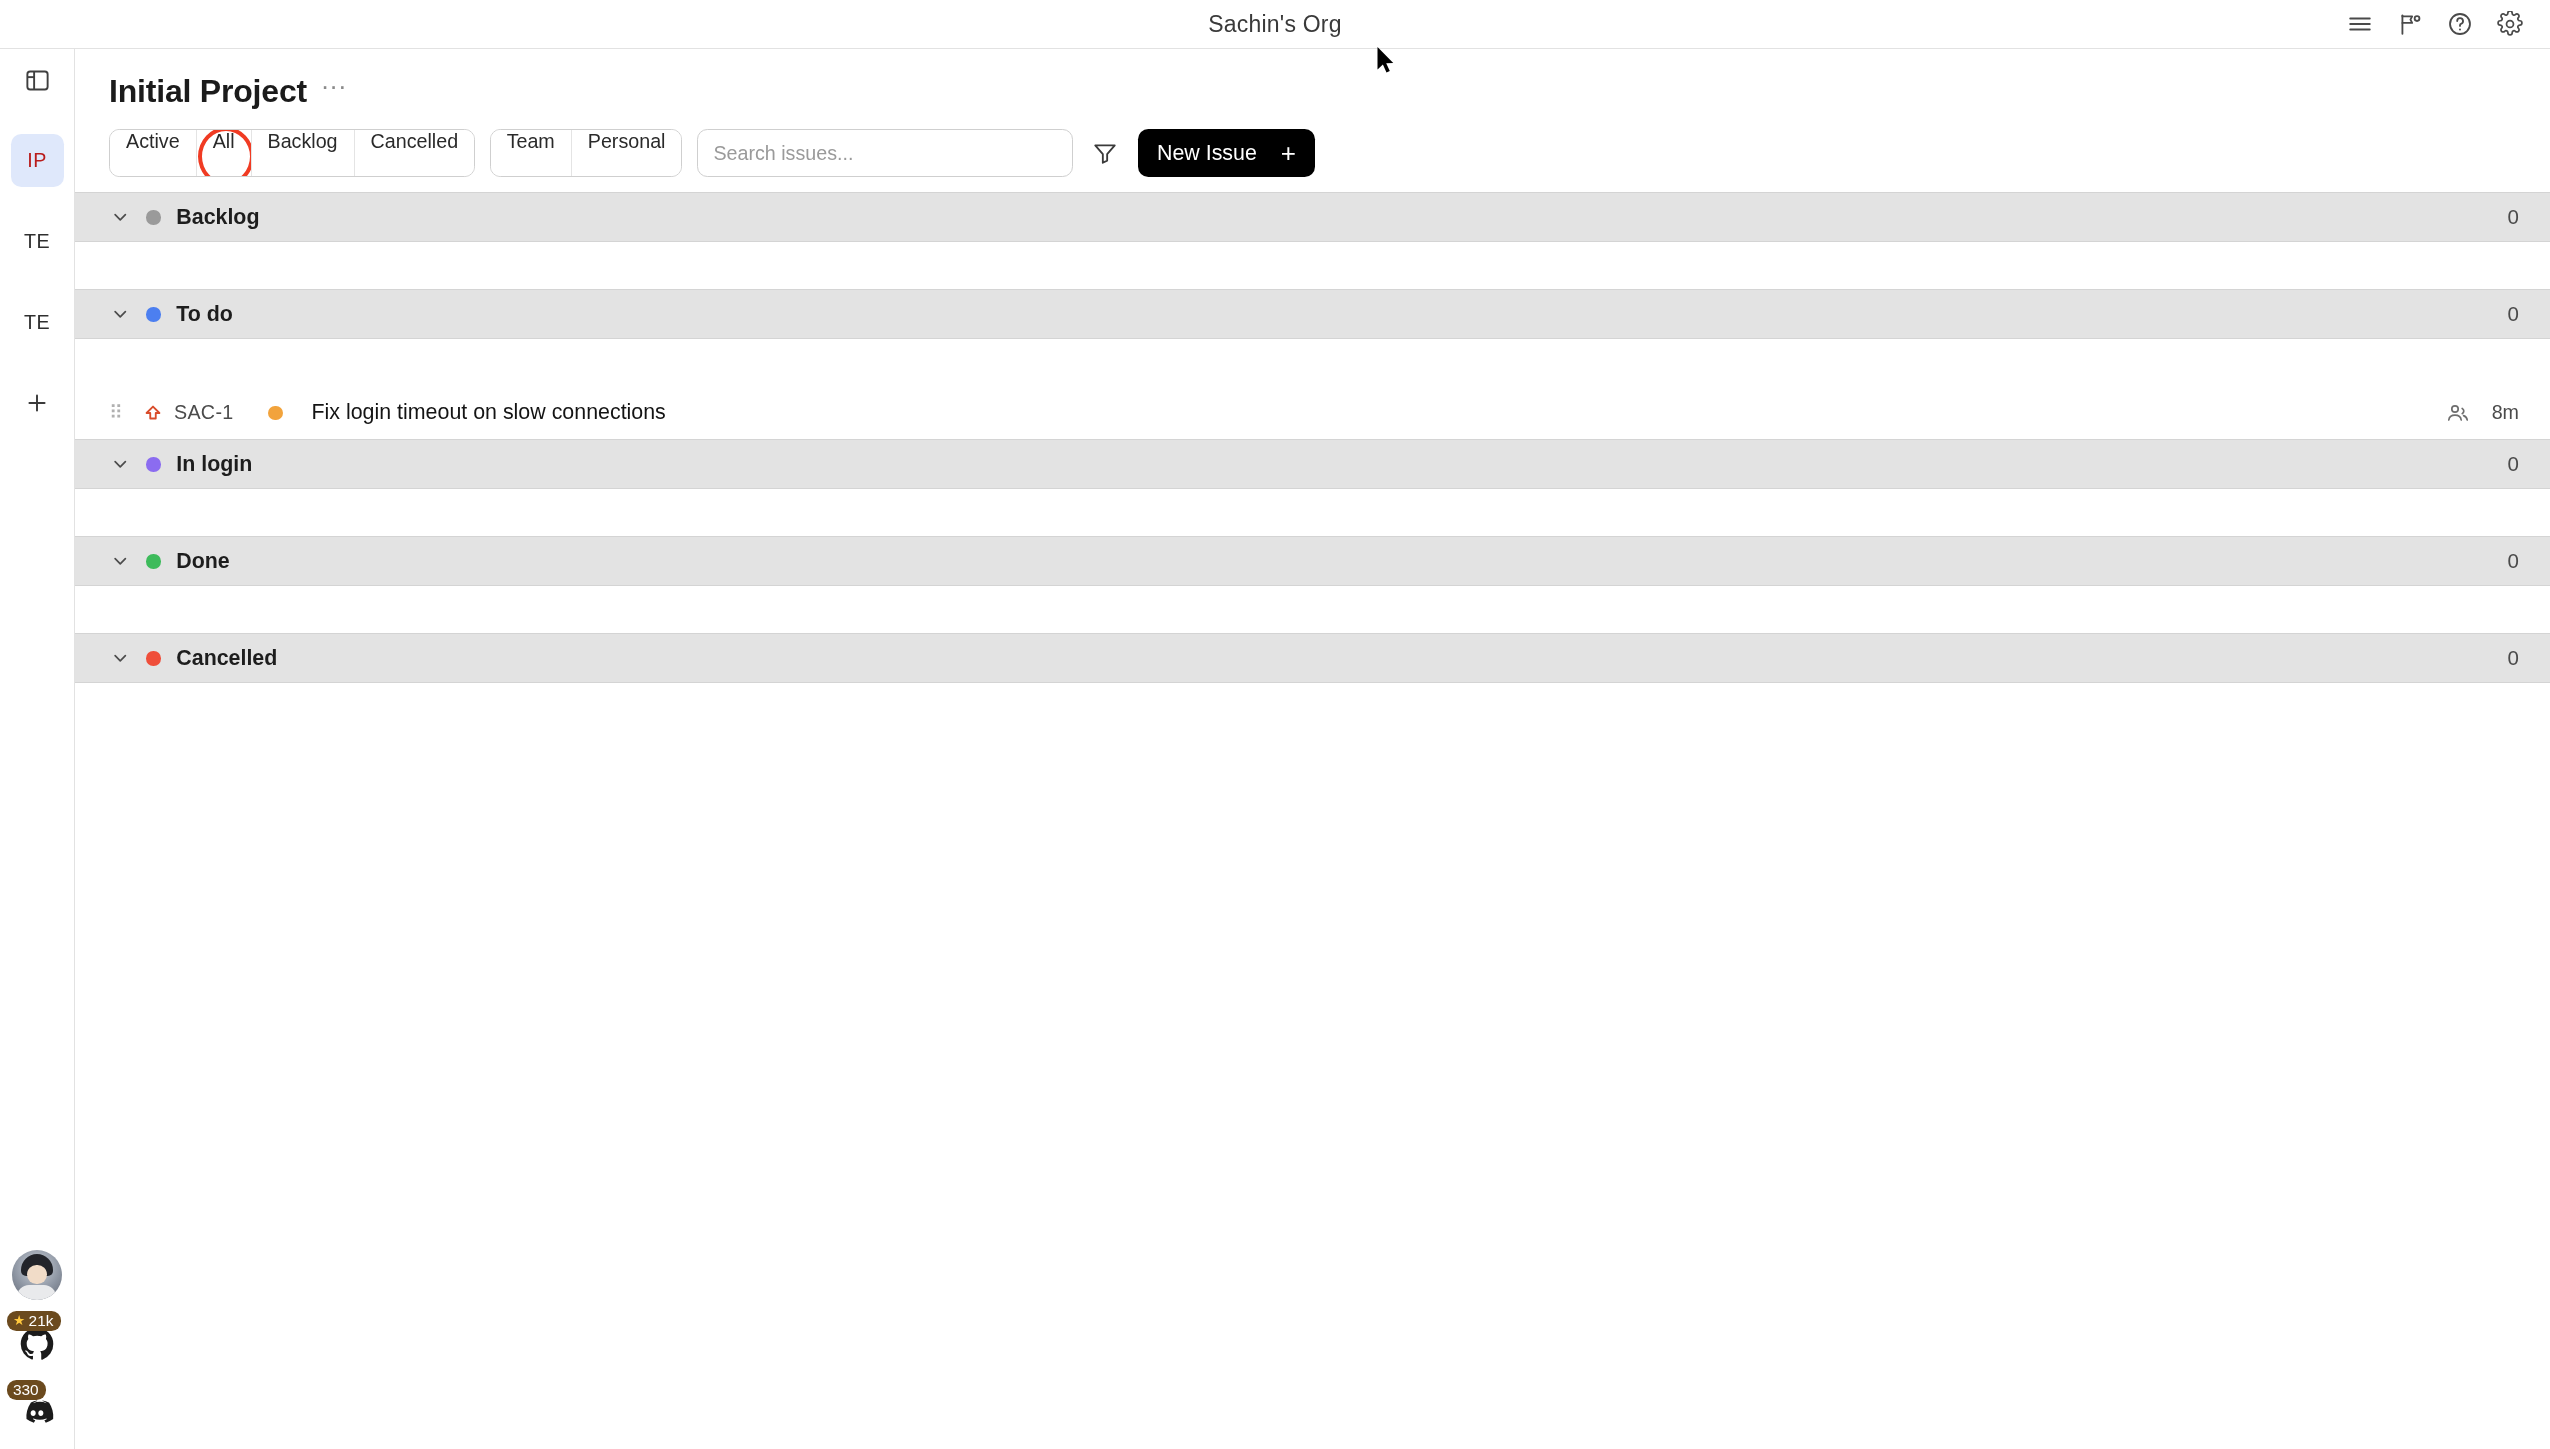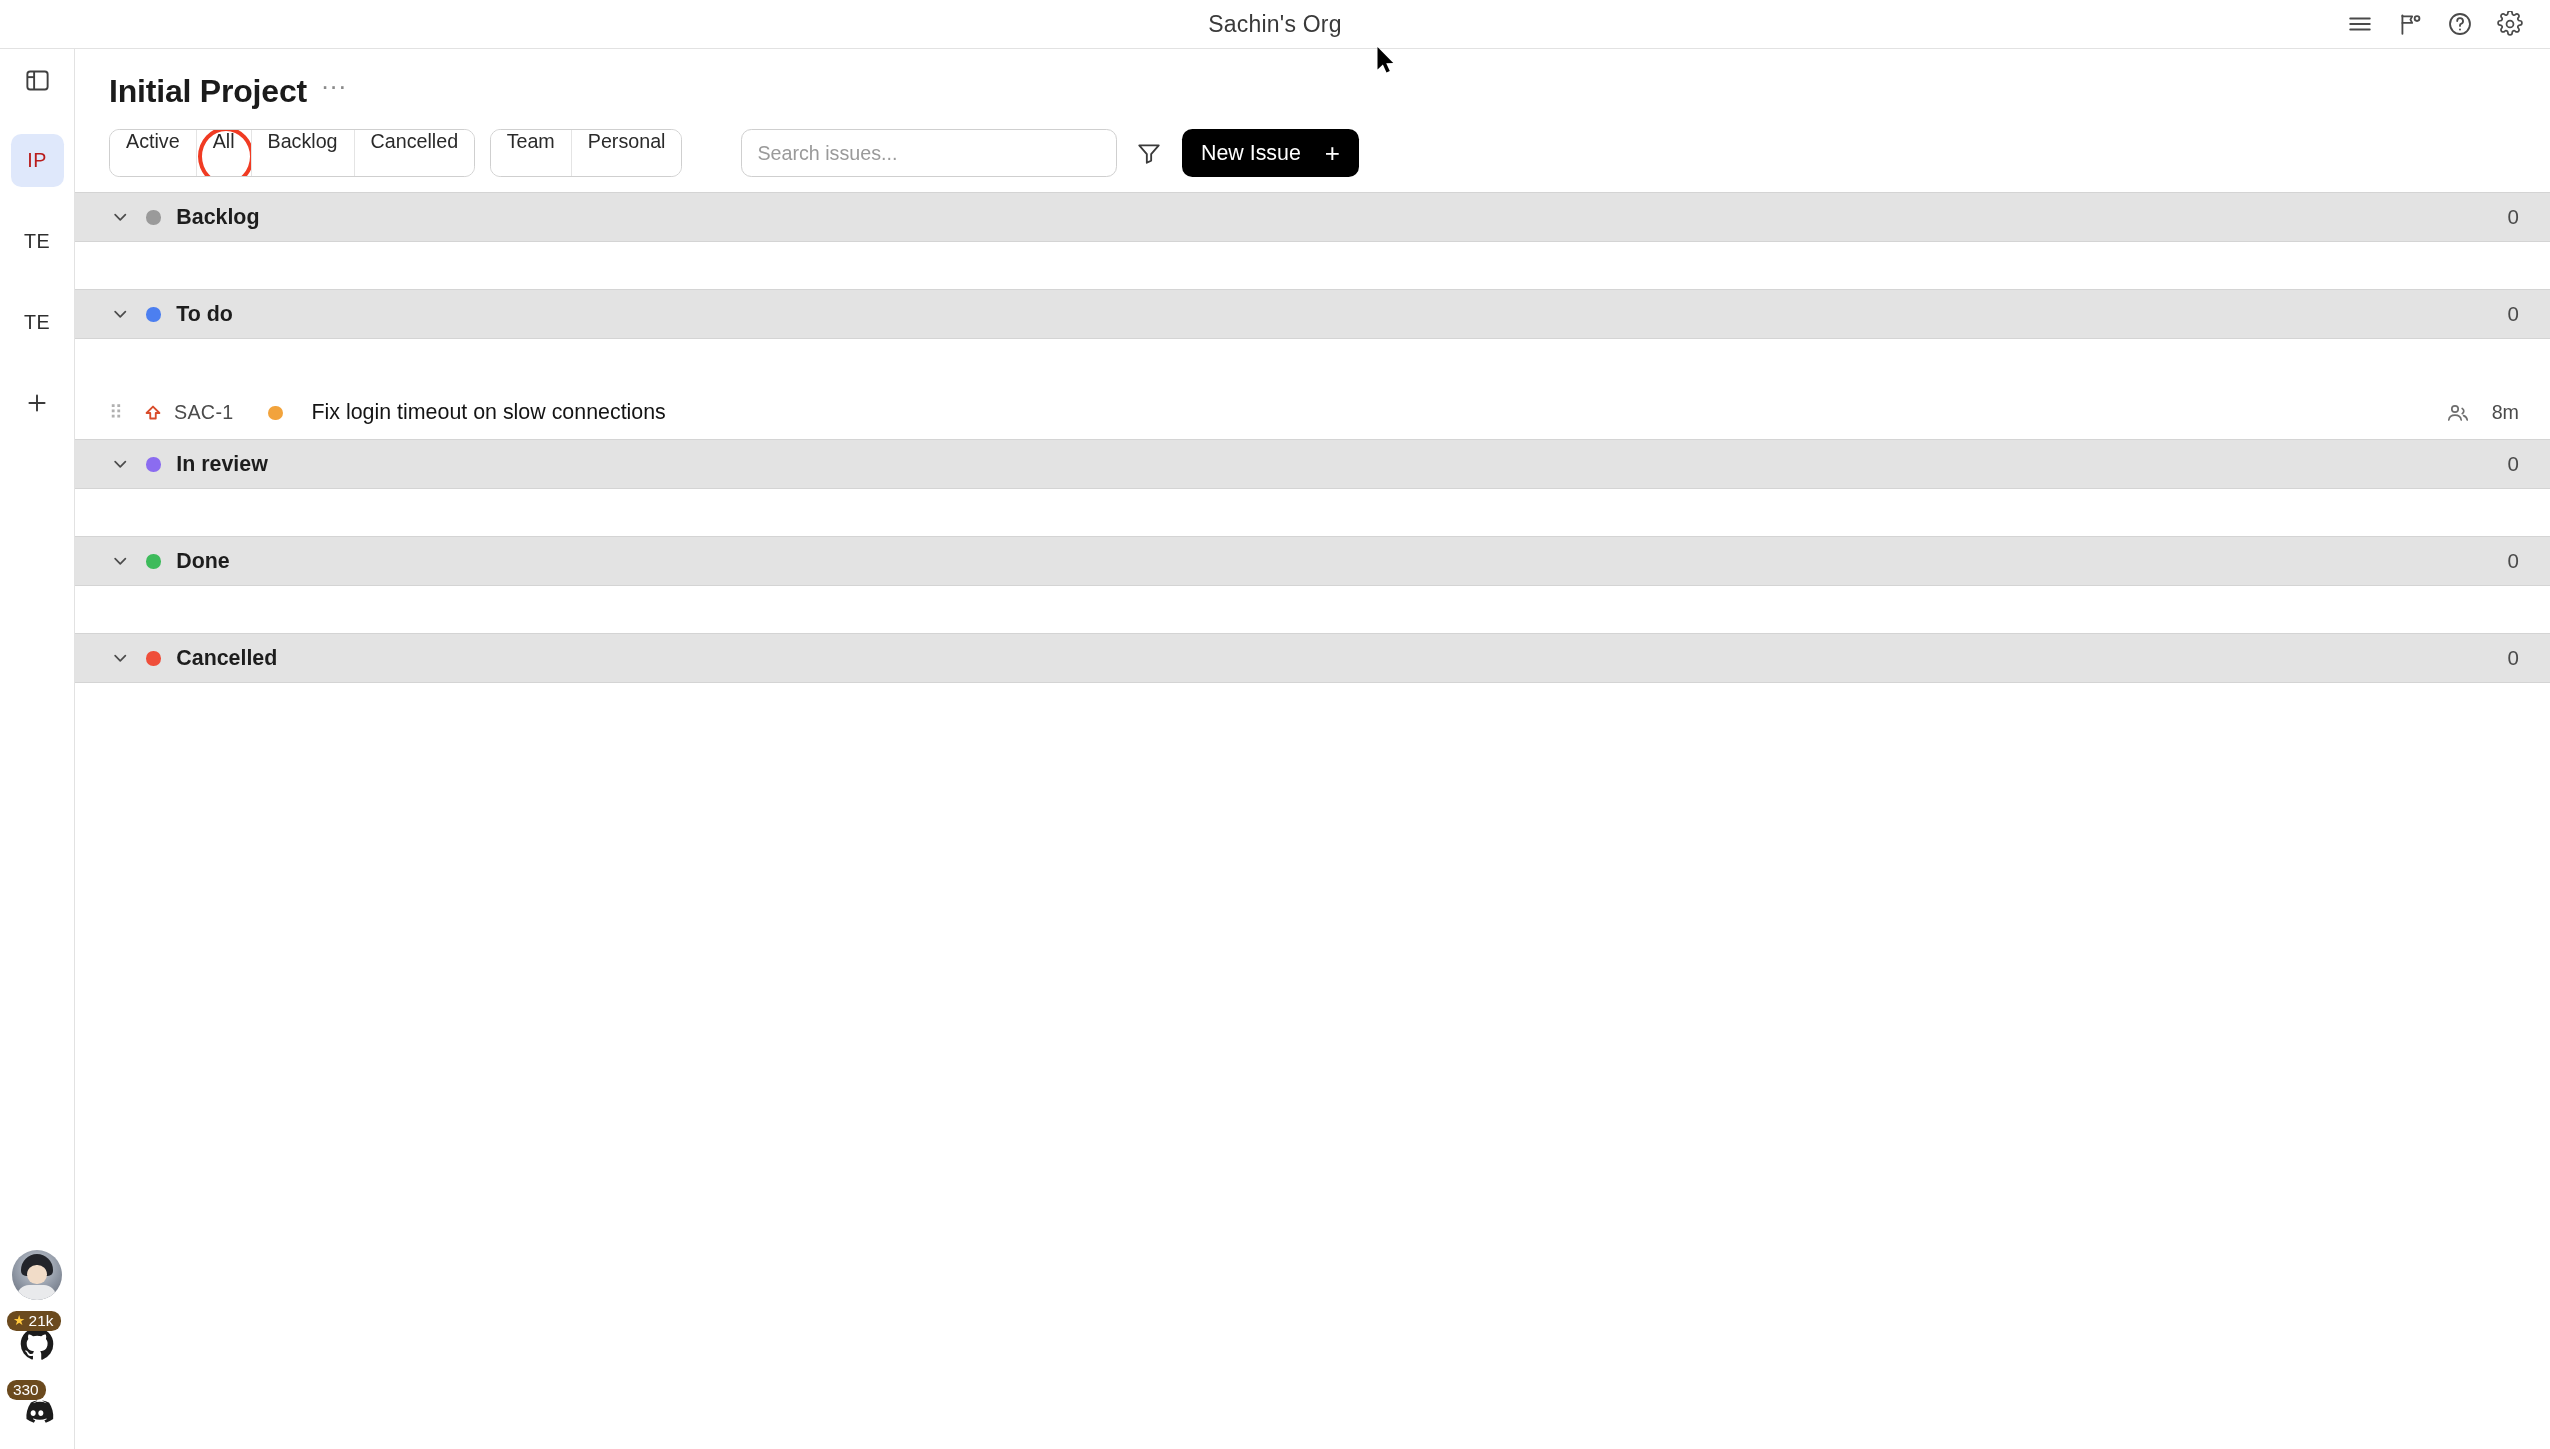--- a/index.html
+++ b/index.html
@@ -209,21 +209,20 @@
   .search {
     width: 376px;
     height: 48px;
     border: 0.9px solid #cfcfcf;
     border-radius: 10.3px;
     padding: 0 15.4px;
     font-size: 19.7px;
     color: #2a2a2a;
     background: #ffffff;
     font-family: "Liberation Sans", sans-serif;
-    margin-left: 44px;
   }
   .search::placeholder { color: #9a9a9a; }
   .filter-icon {
     width: 36px; height: 36px;
     display: flex; align-items: center; justify-content: center;
     color: #3a3a3a; cursor: pointer;
   }
   .new-issue {
     height: 48px;
     background: #000000;
@@ -511,21 +510,21 @@
           </div>
         </div>
 
         <div class="group-header">
           <span class="chev">
             <svg width="20.5" height="20.5" viewBox="0 0 24 24" fill="none" stroke="currentColor" stroke-width="2" stroke-linecap="round" stroke-linejoin="round">
                 <polyline points="6 9 12 15 18 9"></polyline>
               </svg>
           </span>
           <span class="dot" style="background:#8b6cf0"></span>
-          <span class="group-name">In review</span>
+          <span class="group-name">In login</span>
           <span class="group-count">0</span>
         </div>
         <div class="group-body empty"></div>
 
         <div class="group-header">
           <span class="chev">
             <svg width="20.5" height="20.5" viewBox="0 0 24 24" fill="none" stroke="currentColor" stroke-width="2" stroke-linecap="round" stroke-linejoin="round">
                 <polyline points="6 9 12 15 18 9"></polyline>
               </svg>
           </span>

